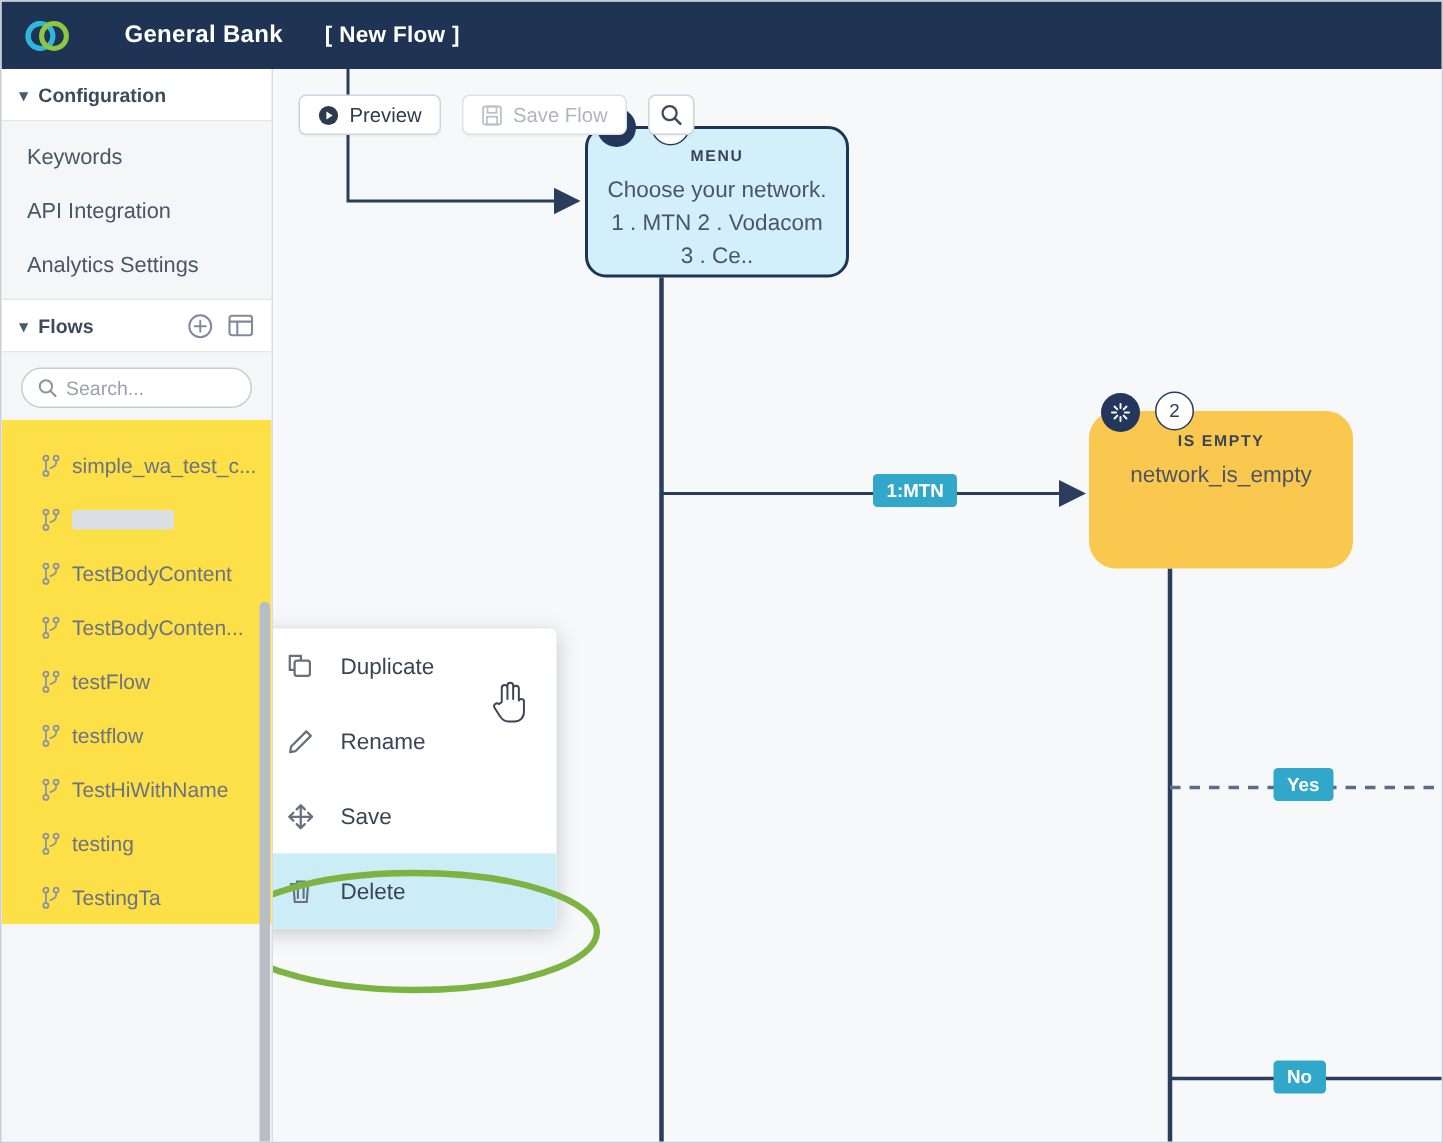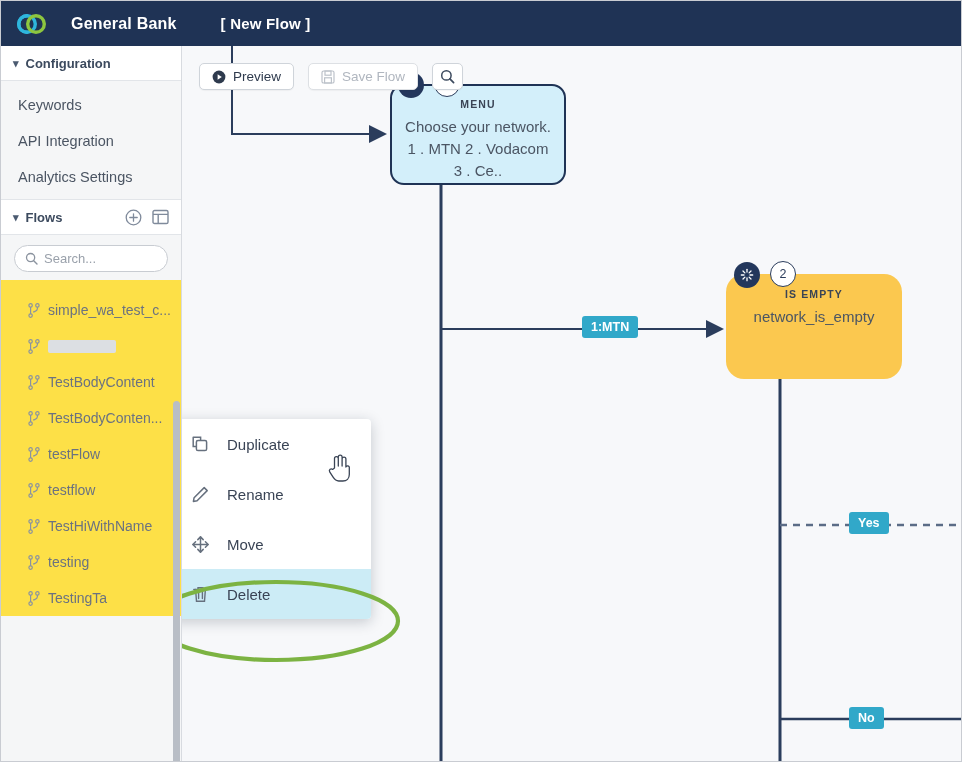--- a/index.html
+++ b/index.html
@@ -24,25 +24,25 @@
     background: #1f3355;
     display: flex; align-items: center;
   }
   .logo-wrap {
     width: 62px; height: 45px;
     display: flex; align-items: center; justify-content: center;
   }
   .logo-svg { display: block; }
   .brand-name {
     color: #ffffff; font-size: 16px; font-weight: bold;
-    letter-spacing: .2px; margin-left: 8px;
+    letter-spacing: .2px; margin-left: 20px;
   }
   .flow-name {
     color: #ffffff; font-size: 15px; font-weight: bold;
-    margin-left: 44px; letter-spacing: .2px;
+    margin-left: 28px; letter-spacing: .2px;
   }
 
   
   .sidebar {
     position: absolute; top: 45px; left: 0;
     width: 181px; height: 717px;
     background: #f5f6f7;
     border-right: 1px solid #d8dbe0;
     overflow: hidden;
   }
@@ -445,21 +445,21 @@
       <div class="ctx-item">
         <svg width="19" height="19" viewBox="0 0 19 19">
           <g stroke="#66707e" stroke-width="1.5" stroke-linecap="round" stroke-linejoin="round" fill="none">
             <path d="M9.5 2 V17 M2 9.5 H17"></path>
             <path d="M6.8 4.6 L9.5 1.9 L12.2 4.6"></path>
             <path d="M6.8 14.4 L9.5 17.1 L12.2 14.4"></path>
             <path d="M4.6 6.8 L1.9 9.5 L4.6 12.2"></path>
             <path d="M14.4 6.8 L17.1 9.5 L14.4 12.2"></path>
           </g>
         </svg>
-        <span>Move</span>
+        <span>Save</span>
       </div>
       <div class="ctx-item active">
         <svg width="19" height="19" viewBox="0 0 19 19">
           <g stroke="#66707e" stroke-width="1.4" fill="none" stroke-linecap="round">
             <path d="M2.8 4.4 H16.2"></path>
             <path d="M7 4.4 V2.7 h5 V4.4"></path>
             <path d="M4.6 4.4 L5.5 16.3 h8 L14.4 4.4"></path>
             <path d="M7.6 7.2 V13.6 M11.4 7.2 V13.6"></path>
           </g>
         </svg>

